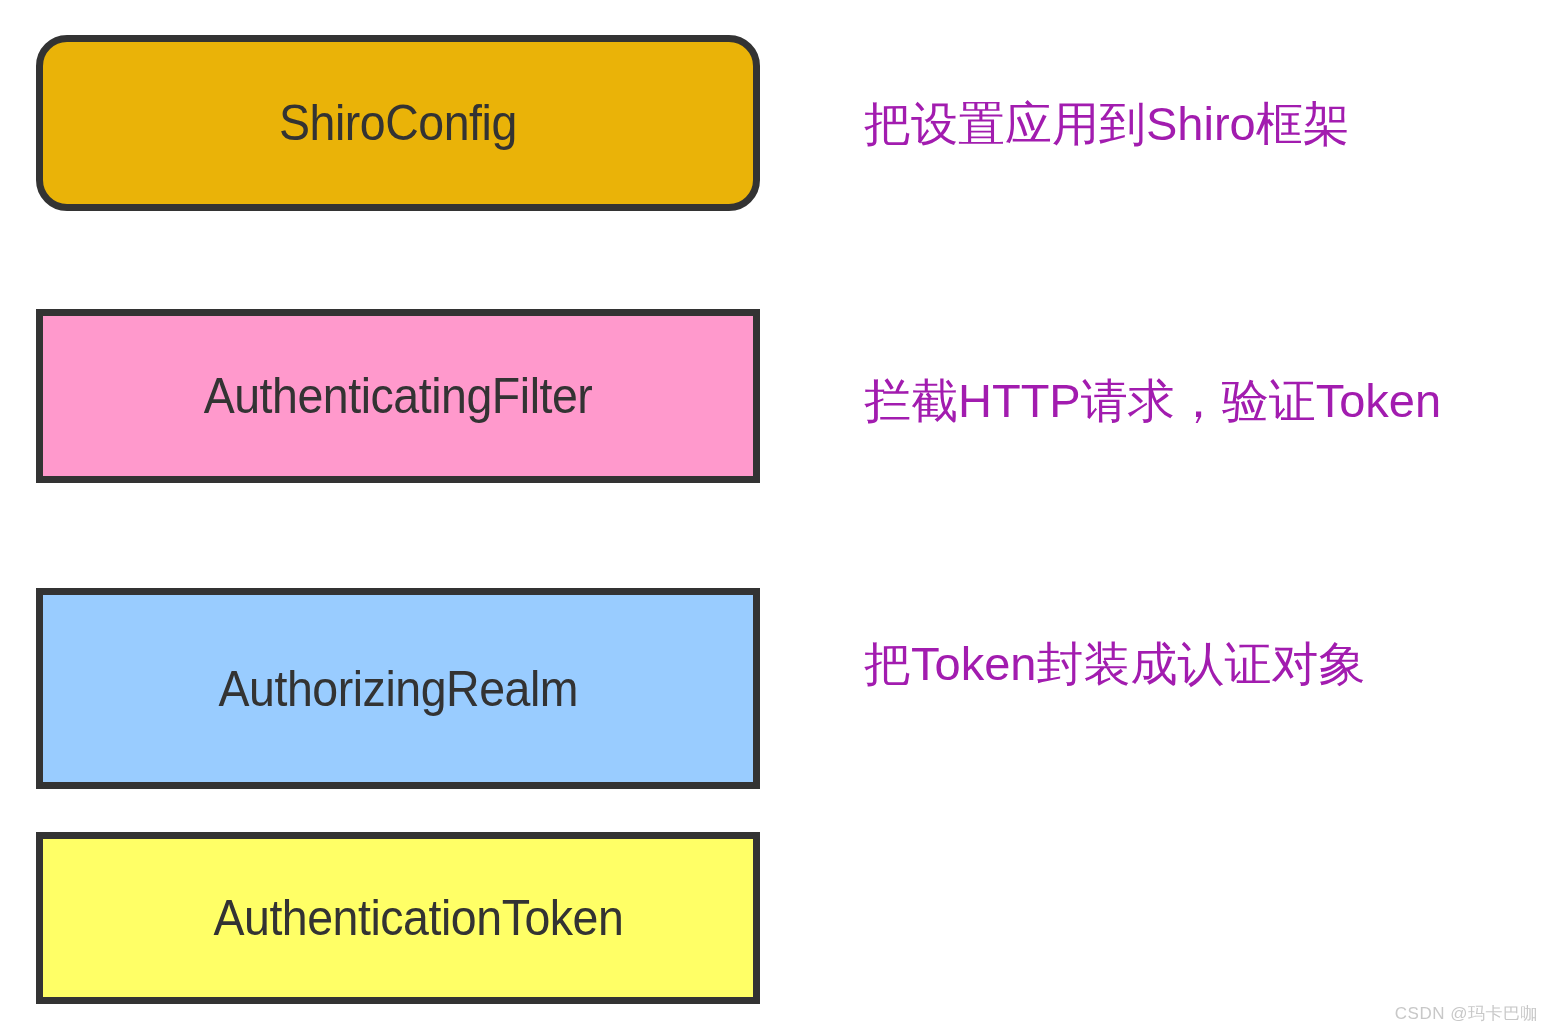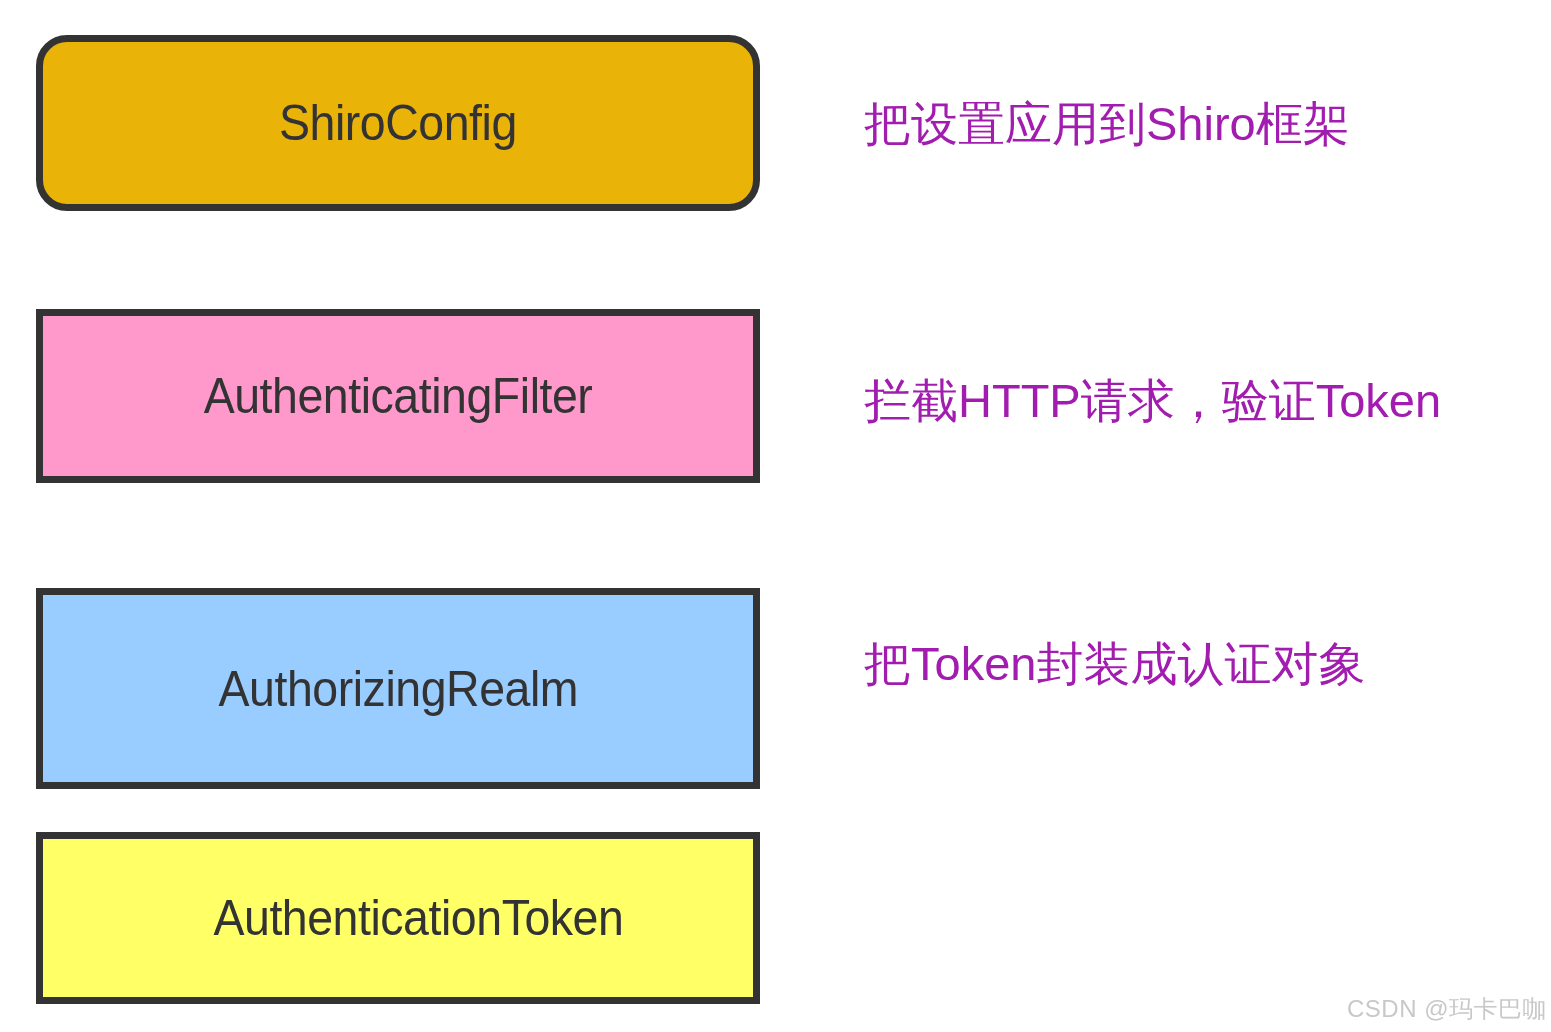--- a/index.html
+++ b/index.html
@@ -67,23 +67,23 @@
   #row-3 .box { top: 12px; height: 201px; background: #99ccff; }
   #row-3 .desc { top: 0; height: 174px; }
 
   
   #row-4 { top: 832px; height: 172px; }
   #row-4 .box { top: 0; height: 172px; background: #ffff66; padding-left: 40px; }
   #row-4 .desc { top: 0; height: 172px; }
 
   #watermark {
     position: absolute;
-    right: 4px;
+    right: 13px;
     bottom: 7px;
-    font-size: 24px;
+    font-size: 17px;
     color: #c8c8c8;
     letter-spacing: 0.5px;
     white-space: nowrap;
   }
 </style>
 </head>
 <body>
 
 <div id="canvas">
 

